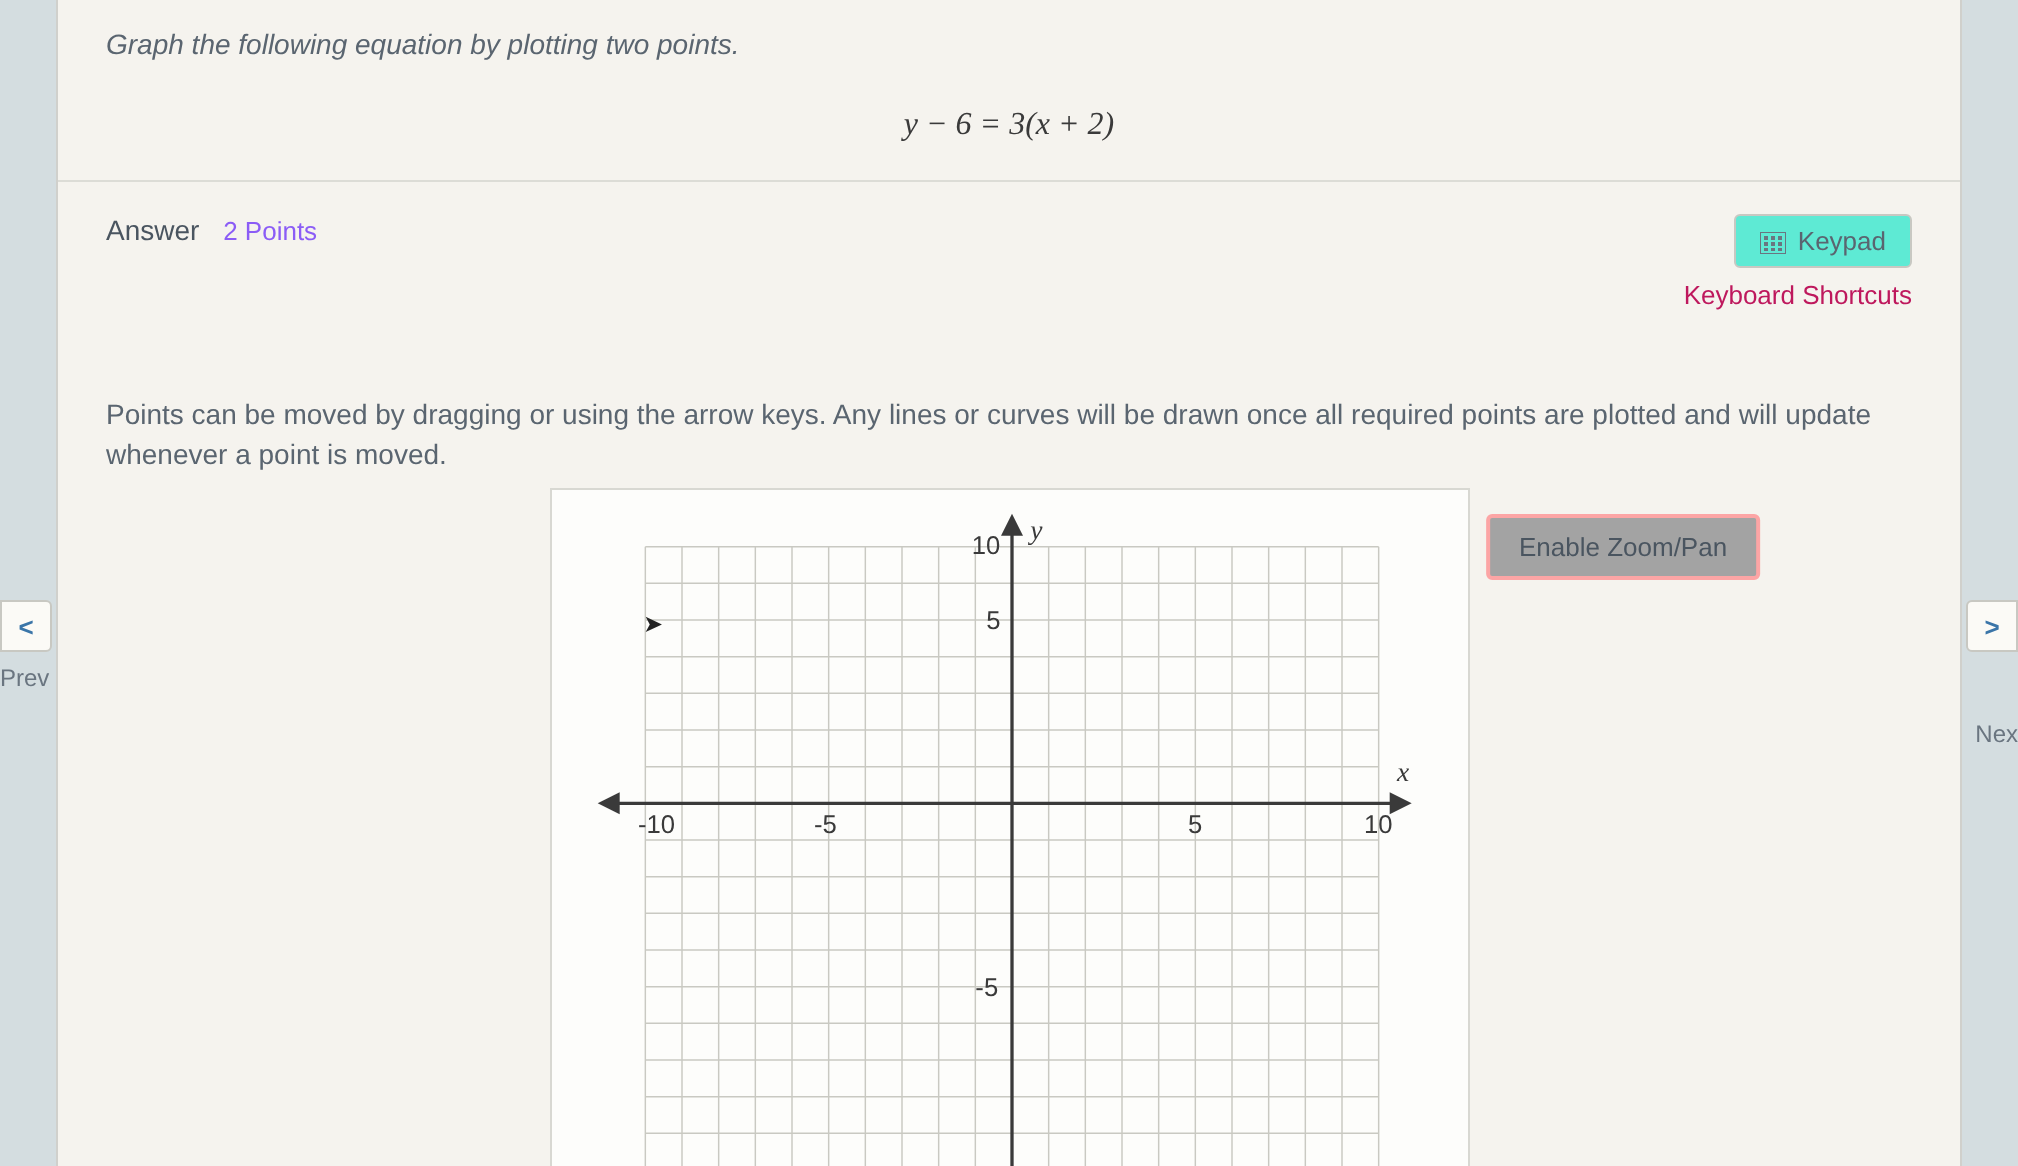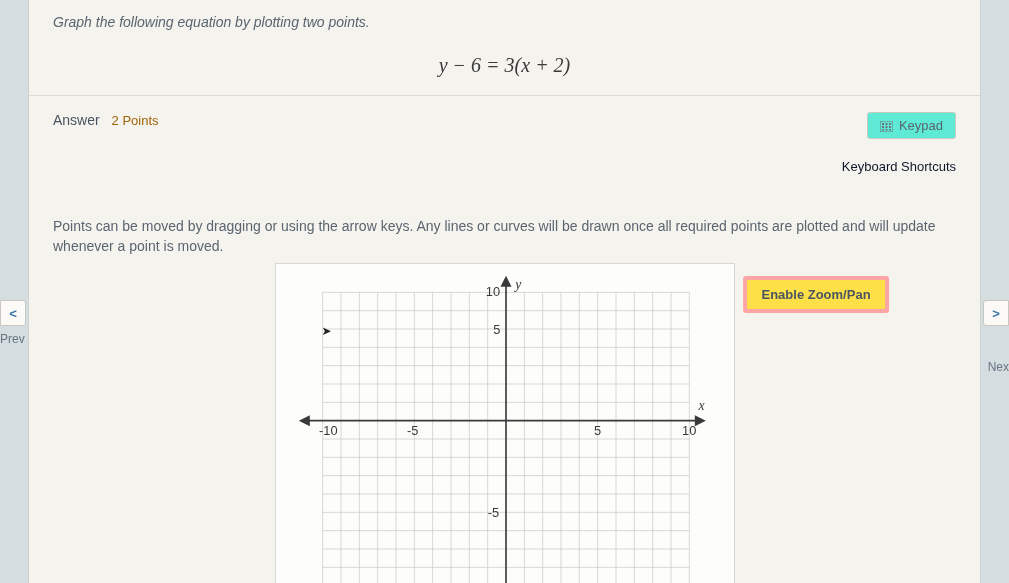--- a/index.html
+++ b/index.html
@@ -28,56 +28,56 @@
 }
 .instruction {
   font-size: 14px;
   color: #5a6570;
   margin-bottom: 24px;
   font-style: italic;
 }
 .equation {
   text-align: center;
   font-family: "Times New Roman", serif;
-  font-size: 20px;
+  font-size: 16px;
   font-style: italic;
   color: #3a3a3a;
 }
 .answer-section {
   padding: 16px 24px 0 24px;
 }
 .answer-header {
   display: flex;
   justify-content: space-between;
   align-items: flex-start;
 }
 .answer-label { font-size: 14px; }
 .answer-label b { font-weight: 400; color: #4a5560; margin-right: 8px; }
-.answer-points { font-size: 13px; color: #a16207; }
+.answer-points { font-size: 13px; color: #8b5cf6; }
 .header-right { text-align: right; }
 .keypad-btn {
   display: inline-flex;
   align-items: center;
   gap: 6px;
   background: #5eead4;
   border: 1px solid #c8c8c2;
   border-radius: 3px;
   padding: 5px 12px;
   font-size: 13px;
   color: #5a6570;
   cursor: pointer;
 }
 .keypad-icon {
   width: 13px; height: 11px;
   display: inline-block;
 }
 .keyb-shortcuts {
-  color: #0f172a;
-  font-size: 13px;
-  margin-top: 20px;
+  color: #be185d;
+  font-size: 13px;
+  margin-top: 6px;
   cursor: pointer;
 }
 .hint-text {
   font-size: 14px;
   color: #5a6570;
   margin-top: 42px;
   line-height: 1.45;
 }
 .graph-container {
   margin-top: 6px;
@@ -90,28 +90,27 @@
   border: 1px solid #d8d8d2;
   padding: 10px 18px 0 18px;
   position: relative;
   width: 460px;
 }
 .zoom-btn {
   position: absolute;
   top: 12px;
   right: -10px;
   transform: translateX(100%);
-  background: #fde047;
-  border: 4px solid #fca5a5;
+  background: #a3a3a3;
+  border: 2px solid #fca5a5;
   border-radius: 3px;
   padding: 7px 14px;
   font-size: 13px;
   color: #4a5560;
   cursor: pointer;
-  font-weight: bold;
 }
 .graph-svg { display: block; }
 .cursor-arrow { position: absolute; top: 60px; left: 46px; font-size: 12px; color: #222; }
 .nav-btn {
   position: absolute;
   top: 300px;
   width: 26px;
   height: 26px;
   background: #fbfaf6;
   border: 1px solid #c8c8c2;

